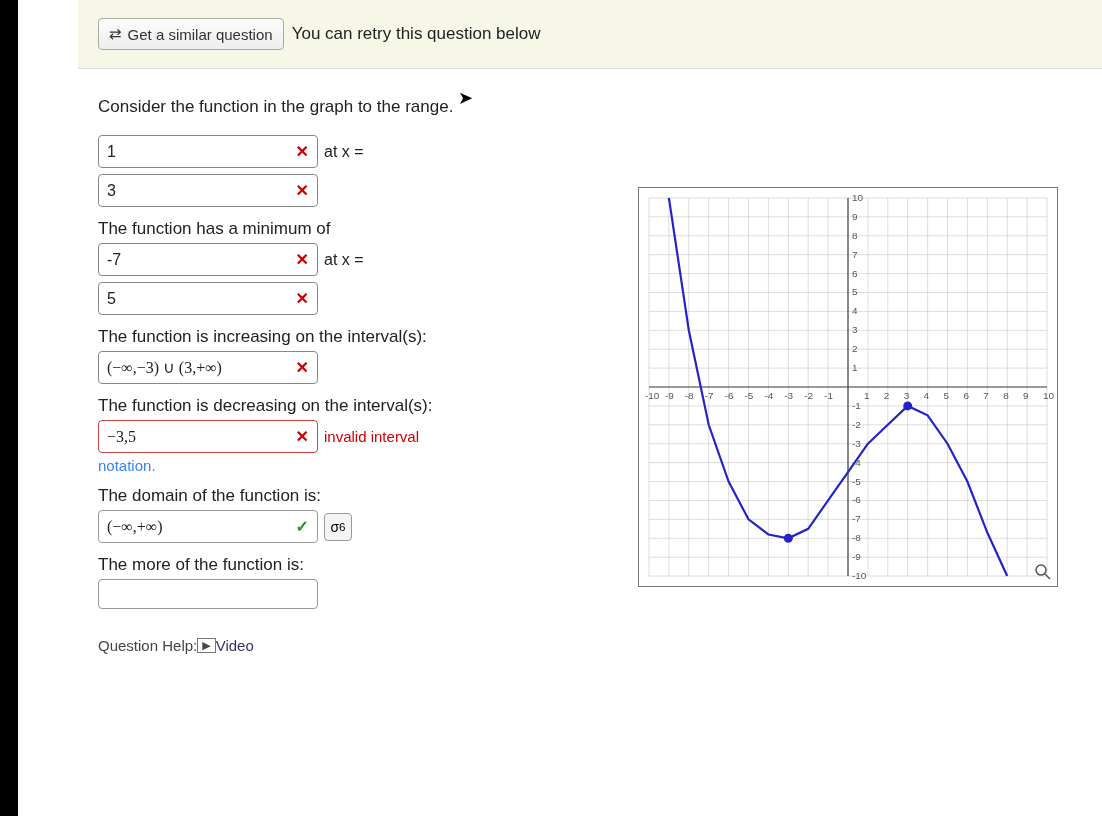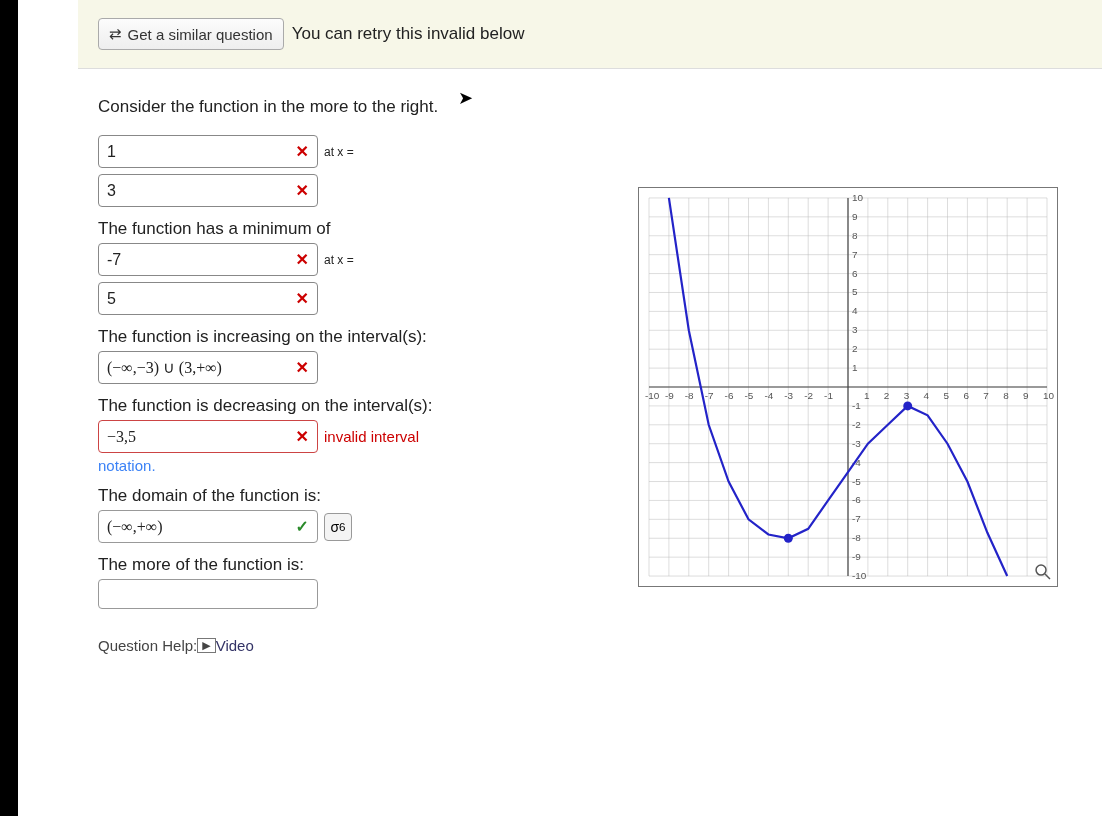--- a/index.html
+++ b/index.html
@@ -47,21 +47,21 @@
   .answer-box {
     border:1px solid #999; border-radius:4px;
     padding:6px 8px; width:220px; font-size:16px;
     display:flex; justify-content:space-between; align-items:center;
     background:#fff;
   }
   .answer-box.wrong { border-color:#888; }
   .answer-box.math { font-family: Georgia, 'Times New Roman', serif; }
   .mark-x { color:#c00; font-weight:bold; font-size:16px; padding-left:6px; }
   .mark-check { color:#2a8a2a; font-weight:bold; font-size:16px; padding-left:6px; }
-  .after-text { font-size:12px; }
+  .after-text { font-size:16px; }
   .invalid { color:#c00; font-size:15px; }
   .invalid2 { color:#3b82f6; font-size:15px; margin-top:-2px; margin-bottom:8px; }
   .sigma-btn {
     border:1px solid #999; border-radius:4px; background:#f4f4f4;
     width:28px; height:28px; font-size:14px; cursor:pointer;
     display:inline-flex; align-items:center; justify-content:center;
   }
   .empty-input {
     border:1px solid #999; border-radius:4px;
     width:220px; height:30px; background:#fff;
@@ -82,29 +82,29 @@
 
 <div class="frame">
 <div class="inner">
 
   <div class="header-area">
     <div class="retry-row">
       <button class="btn-similar">
         <span>⇄</span>
         <span>Get a similar question</span>
       </button>
-      <span>You can retry this invalid below</span>
+      <span>You can retry this question below</span>
     </div>
   </div>
 
   <div class="content">
     <div class="left" style="position:relative;">
       <span class="cursor-arrow" style="left:360px; top:-10px;">➤</span>
 
-      <div class="q-text">Consider the function in the more to the right.</div>
+      <div class="q-text">Consider the function in the graph to the range.</div>
 
       <div class="input-row">
         <div class="answer-box wrong">
           <span>1</span>
               <span class="mark-x">✕</span>
         </div>
         <span class="after-text">at x =</span>
       </div>
       <div class="input-row">
         <div class="answer-box wrong">

